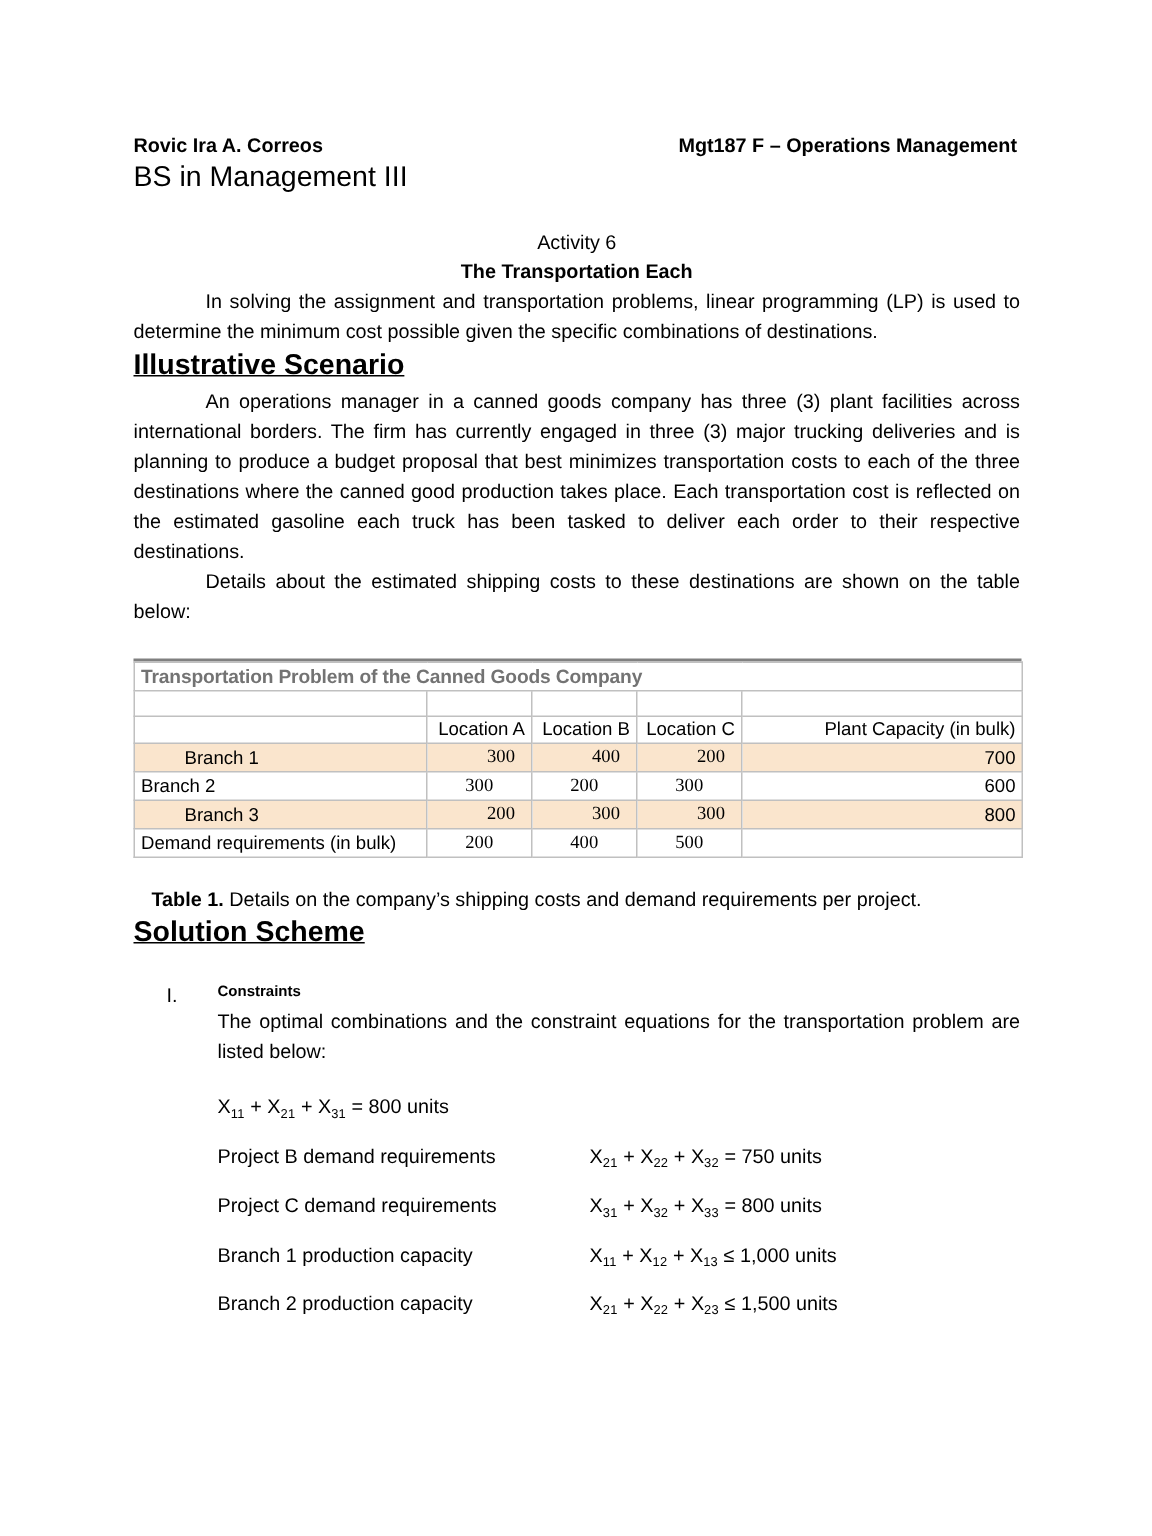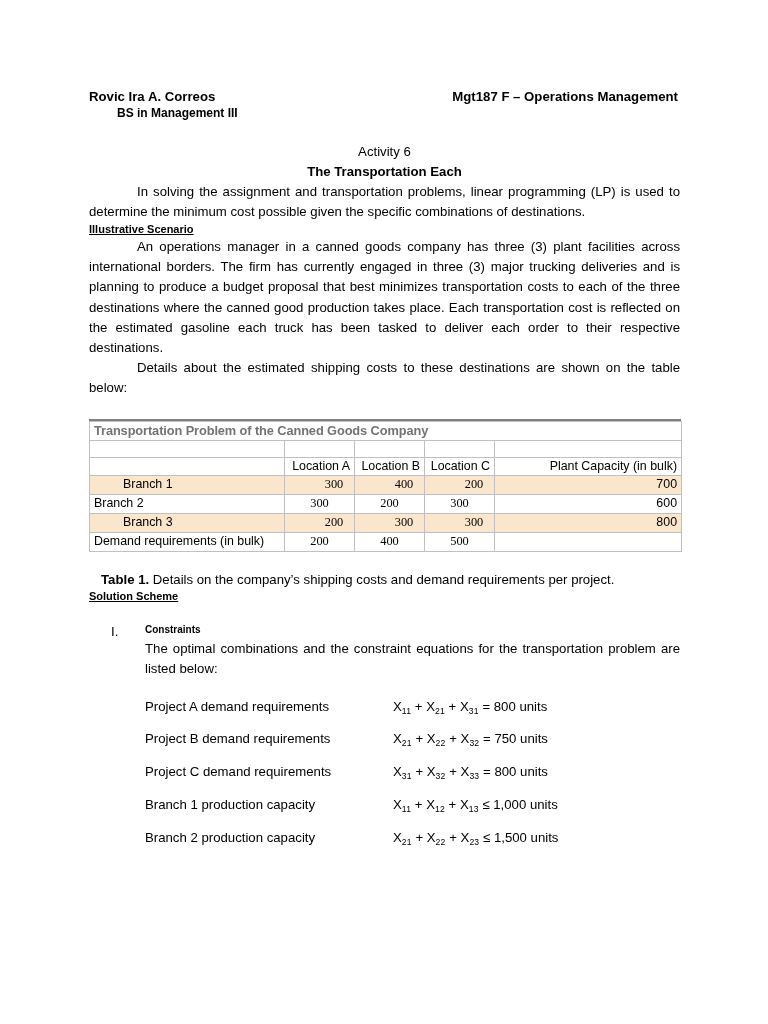--- a/index.html
+++ b/index.html
@@ -29,25 +29,24 @@
     justify-content: space-between;
     align-items: baseline;
     font-size: 13.2px;
     font-weight: bold;
     line-height: 1.32;
     gap: 27px;
   }
   .hdr-left-name { font-weight: bold; }
   .hdr-right { font-weight: bold; padding-right: 2px; }
   .hdr-sub {
-    font-size: 12px;
-    font-weight: bold;
+    font-size: 19px;
+    font-weight: normal;
     line-height: 1.32;
     margin-top: 1px;
-    margin-left: 28px;
   }
 
   
   .title-block {
     text-align: center;
     margin-top: 20px;
   }
   .title-activity {
     font-size: 13.2px;
     line-height: 1.5;
@@ -63,21 +62,21 @@
     font-size: 13.2px;
     line-height: 1.52;
     text-align: justify;
     margin: 0;
     text-indent: 48px;
   }
   .para-gap-1 { margin-top: 13px; }
   .para-gap-2 { margin-top: 16px; }
 
   h3.section {
-    font-size: 11px;
+    font-size: 19px;
     font-weight: bold;
     text-decoration: underline;
     margin: 0;
     line-height: 1.4;
   }
   .sec-gap-scenario { margin-top: 41px; }
   .sec-gap-solution { margin-top: 48px; }
   .after-section { margin-top: 13px; }
 
   
@@ -264,21 +263,20 @@
   <h3 class="section sec-gap-solution">Solution Scheme</h3>
 
   <div class="numbered-row">
     <div class="numeral">I.</div>
     <div class="numbered-body">
       <div class="sub-head">Constraints</div>
       <div class="sub-text">The optimal combinations and the constraint equations for the transportation problem are listed below:</div>
 
       <div class="eq-list">
         <div class="eq-row">
-          <div class="eq-label">Project A demand requirements</div>
           <div class="eq-expr"><span>X<sub>11</sub></span> + <span>X<sub>21</sub></span> + <span>X<sub>31</sub></span> = 800 units</div>
         </div>
         <div class="eq-row">
           <div class="eq-label">Project B demand requirements</div>
           <div class="eq-expr"><span>X<sub>21</sub></span> + <span>X<sub>22</sub></span> + <span>X<sub>32</sub></span> = 750 units</div>
         </div>
         <div class="eq-row">
           <div class="eq-label">Project C demand requirements</div>
           <div class="eq-expr"><span>X<sub>31</sub></span> + <span>X<sub>32</sub></span> + <span>X<sub>33</sub></span> = 800 units</div>
         </div>

